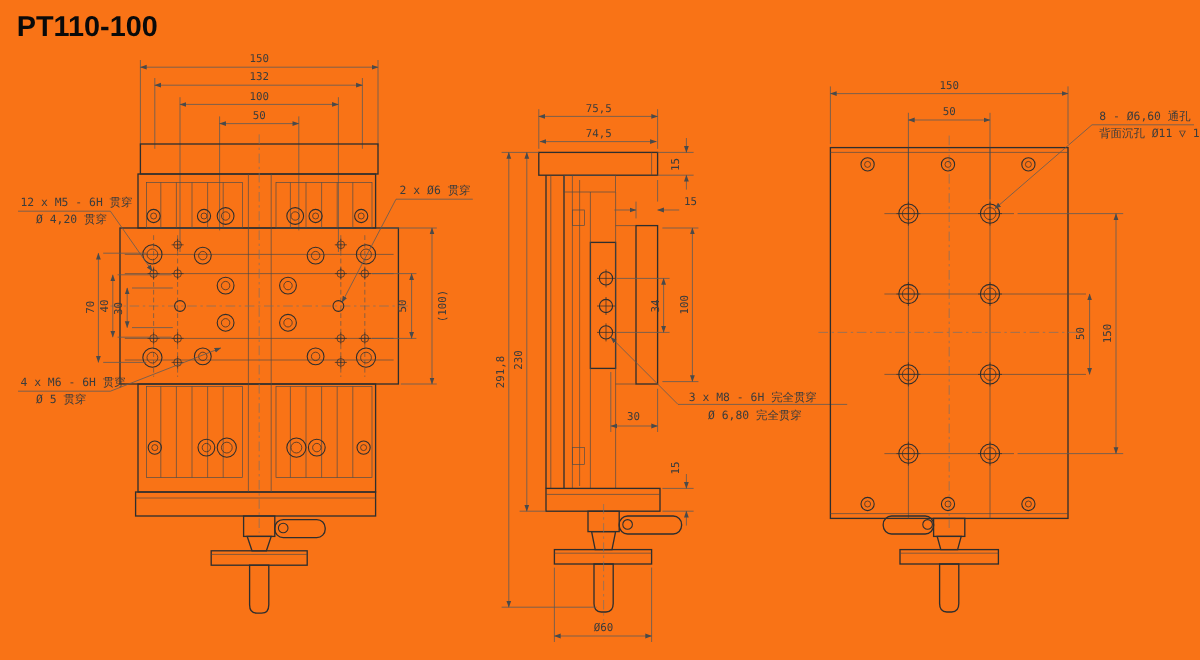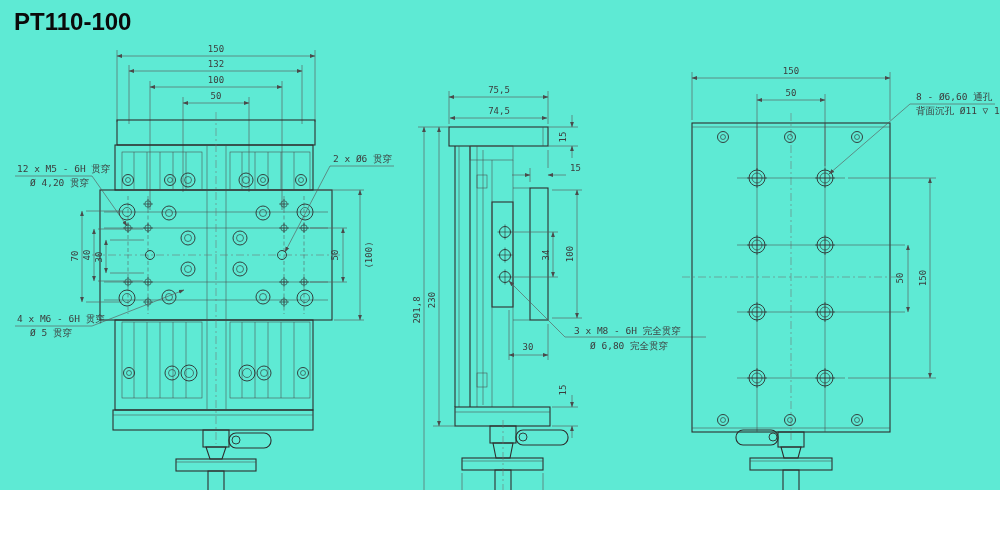--- a/index.html
+++ b/index.html
@@ -1,16 +1,16 @@
 <!DOCTYPE html>
 <html><head>
 <meta charset="utf-8">
 <style>
   html,body{margin:0;padding:0;background:#ffffff;}
-  .page{position:relative;width:1000px;height:490px;background:#5eead4;overflow:hidden;
+  .page{position:relative;width:1000px;height:550px;background:#f97316;overflow:hidden;
         font-family:"Liberation Sans",sans-serif;}
   svg text{font-family:"DejaVu Sans Mono","Liberation Mono",monospace;font-size:9px;fill:#3c3c3c;}
   svg text.ttl{font-family:"Liberation Sans",sans-serif;font-size:24px;font-weight:bold;fill:#0a0a0a;}
   svg text.cjk{font-size:9.5px;}
   .ol{stroke:#2e2e2e;stroke-width:1.1;fill:none;}
   .tl{stroke:#4a4a4a;stroke-width:.55;fill:none;}
   .ext,.dim,.ldr{stroke:#5a5a5a;stroke-width:.65;fill:none;}
   .cl{stroke:#6f6f6f;stroke-width:.55;fill:none;stroke-dasharray:8 3 2 3;}
   .dsh{stroke:#555;stroke-width:.55;fill:none;stroke-dasharray:4 2.5;}
   .hole{stroke:#2e2e2e;stroke-width:.9;fill:none;}

